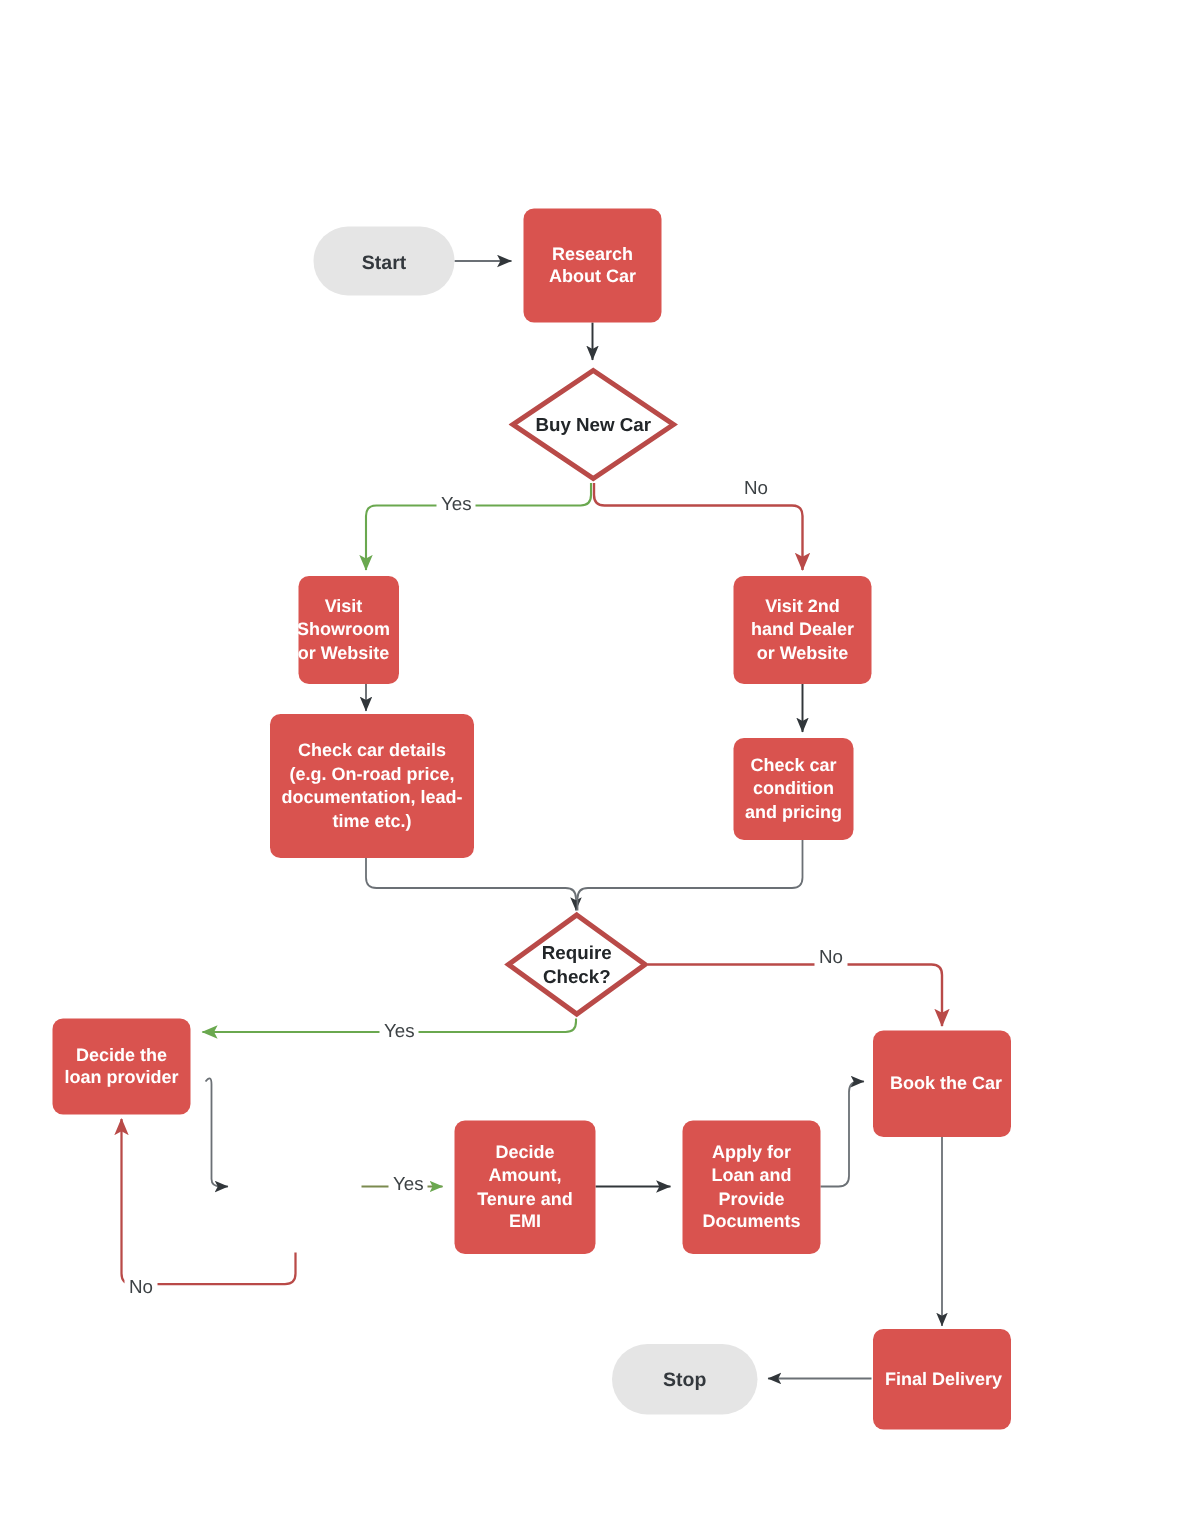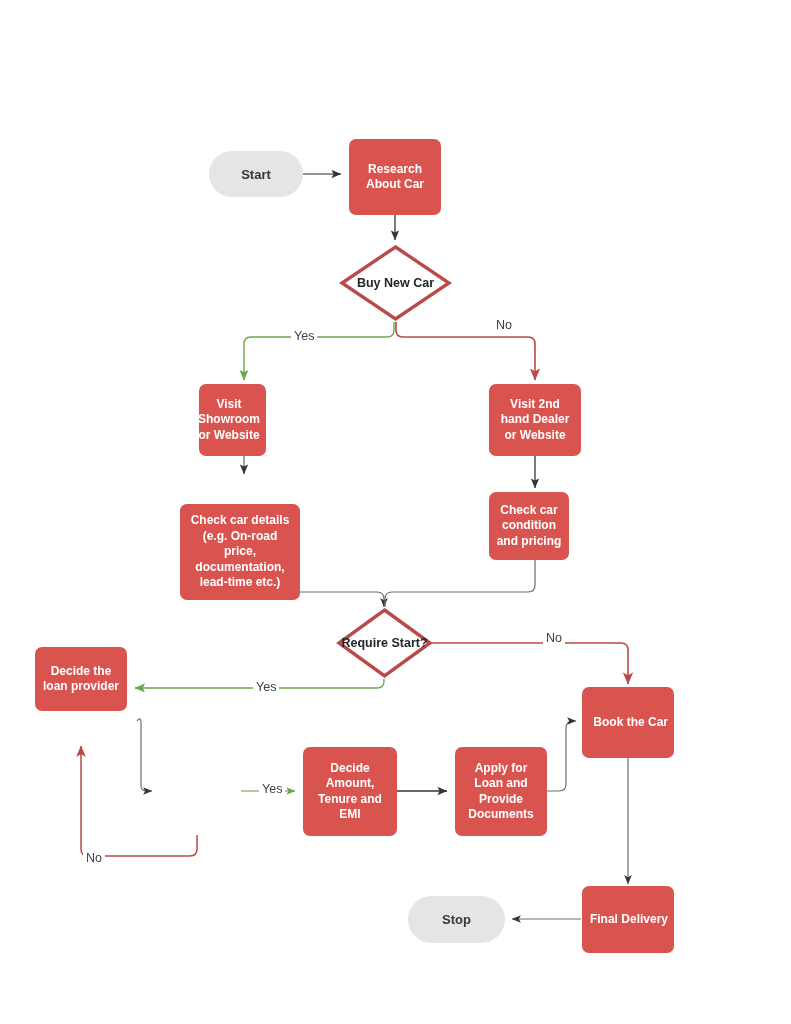--- a/index.html
+++ b/index.html
@@ -156,36 +156,36 @@
   </div>
 
   <div class="node process" style="left:199px; top:384px; width:67px; height:72px;">
     <span>Visit Showroom or Website</span>
   </div>
 
   <div class="node process" style="left:489px; top:384px; width:92px; height:72px;">
     <span>Visit 2nd hand Dealer or Website</span>
   </div>
 
-  <div class="node process" style="left:180px; top:504px; width:120px; height:96px;">
+  <div class="node process" style="left:180px; top:476px; width:136px; height:96px;">
     <span>Check car details (e.g. On-road price, documentation, lead-time etc.)</span>
   </div>
 
   <div class="node process" style="left:489px; top:492px; width:80px; height:68px;">
     <span>Check car condition and pricing</span>
   </div>
 
   <div class="node decision" style="left:336px; top:607px; width:97px; height:72px;">
     <svg class="dia-shape" viewBox="0 0 97 72" preserveAspectRatio="none">
       <polygon points="48.5,3 94,36 48.5,69 3,36" fill="#ffffff" stroke="#b94a48" stroke-width="3.4"></polygon>
     </svg>
-    <span class="dia-label">Require Start?</span>
-  </div>
-
-  <div class="node process" style="left:35px; top:647px; width:92px; height:64px;">
+    <span class="dia-label">Require Check?</span>
+  </div>
+
+  <div class="node process" style="left:35px; top:679px; width:92px; height:64px;">
     <span>Decide the loan provider</span>
   </div>
 
 
   <div class="node process" style="left:303px; top:747px; width:94px; height:89px;">
     <span>Decide Amount, Tenure and EMI</span>
   </div>
 
   <div class="node process" style="left:455px; top:747px; width:92px; height:89px;">
     <span>Apply for Loan and Provide Documents</span>

